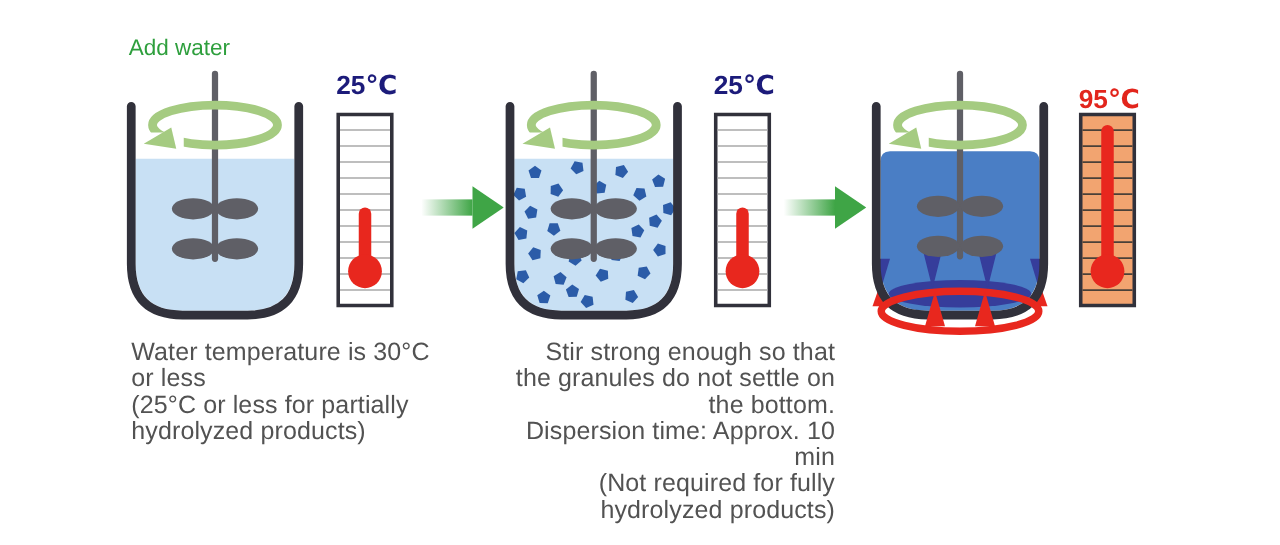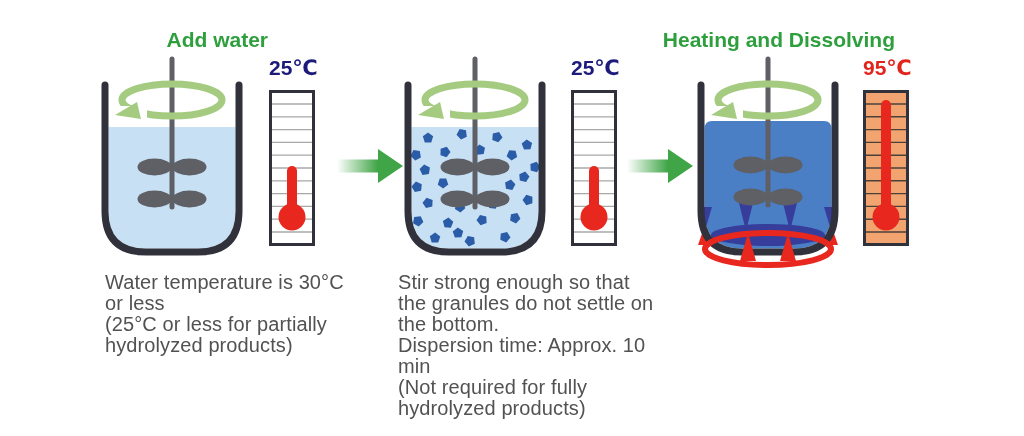--- a/index.html
+++ b/index.html
@@ -5,60 +5,60 @@
   html,body{margin:0;padding:0;background:#ffffff;}
   .canvas{
     position:relative;
     width:1024px;height:436px;
     background:#ffffff;
     font-family:"Liberation Sans","DejaVu Sans",sans-serif;
     overflow:hidden;
   }
   .station-title{
     position:absolute;top:28px;
-    font-size:21px;font-weight:bold;
+    font-size:18px;font-weight:normal;
     color:var(--title-green,#2e9f3d);
-    text-align:right;white-space:nowrap;
+    text-align:left;white-space:nowrap;
   }
   .title-1{left:103px;width:165px;}
   .title-2{left:395px;width:170px;}
   .title-3{left:650px;width:245px;}
 
   .beaker-svg{position:absolute;top:55px;width:150px;height:215px;}
   .svg-1{left:97px;}
   .svg-2{left:400px;}
   .svg-3{left:693px;}
 
   .thermo{position:absolute;top:90px;width:46px;height:156px;}
   .thermo-1{left:269px;}
   .thermo-2{left:571px;}
   .thermo-3{left:863px;}
 
   .temp-label{
     position:absolute;top:56px;width:46px;
     font-size:21px;font-weight:bold;text-align:right;white-space:nowrap;
   }
   .temp-cool{color:var(--temp-cool-navy,#1c1b7a);}
-  .temp-hot{color:var(--temp-hot-red,#e2251c);}
+  .temp-hot{color:var(--temp-hot-red,#e2251c);margin-top:11px;}
   .tl-1{left:269px;}
   .tl-2{left:571px;}
   .tl-3{left:863px;}
 
   .flow-arrow{position:absolute;top:146px;width:66px;height:40px;}
   .fa-1{left:337px;}
   .fa-2{left:627px;}
 
   .station-desc{
     position:absolute;top:272px;
     font-size:20px;line-height:21px;
     color:var(--description-text,#525252);
     white-space:pre-line;letter-spacing:0.1px;
   }
   .desc-1{left:105px;width:260px;}
-  .desc-2{left:398px;width:270px;}
+  .desc-2{left:398px;width:270px;text-align:right;}
   .desc-3{left:690px;width:290px;}
 
   
   .vessel{fill:none;stroke:var(--beaker-outline,#31313b);stroke-width:7;stroke-linecap:round;}
   .water-cool{fill:var(--water-light-blue,#c8e0f4);}
   .water-hot{fill:var(--water-heated-blue,#4a7ec5);}
   .shaft{stroke:var(--stirrer-gray,#5f5f66);stroke-width:5;stroke-linecap:round;}
   .blade{fill:var(--stirrer-gray,#5f5f66);}
   .rot-stroke{fill:none;stroke:var(--rotation-arrow-green,#a5cb81);stroke-width:7;}
   .rot-fill{fill:var(--rotation-arrow-green,#a5cb81);}
@@ -72,21 +72,20 @@
   .grid-cool{stroke:#a8a8a8;stroke-width:1.3;}
   .grid-hot{stroke:#4a4038;stroke-width:1.4;}
   .mercury{fill:var(--heat-red,#e8271e);}
 </style>
 </head>
 <body>
 
 <div class="canvas">
 
   <div class="station-title title-1">Add water</div>
-  <div class="station-title title-3">Heating and Dissolving</div>
 
   <svg class="beaker-svg svg-1" viewBox="0 0 150 215">
     <path class="water-cool" d="M 11.5 72 L 11.5 156 Q 11.5 193.5 49 193.5 L 101 193.5 Q 138.5 193.5 138.5 156 L 138.5 72 Z"></path>
     <g>
       <line class="shaft" x1="75" y1="4" x2="75" y2="152"></line>
       <ellipse class="blade" cx="57.5" cy="112" rx="17" ry="8.5"></ellipse>
       <ellipse class="blade" cx="92.5" cy="112" rx="17" ry="8.5"></ellipse>
       <ellipse class="blade" cx="57.5" cy="144" rx="17" ry="8.5"></ellipse>
       <ellipse class="blade" cx="92.5" cy="144" rx="17" ry="8.5"></ellipse>
     </g>

